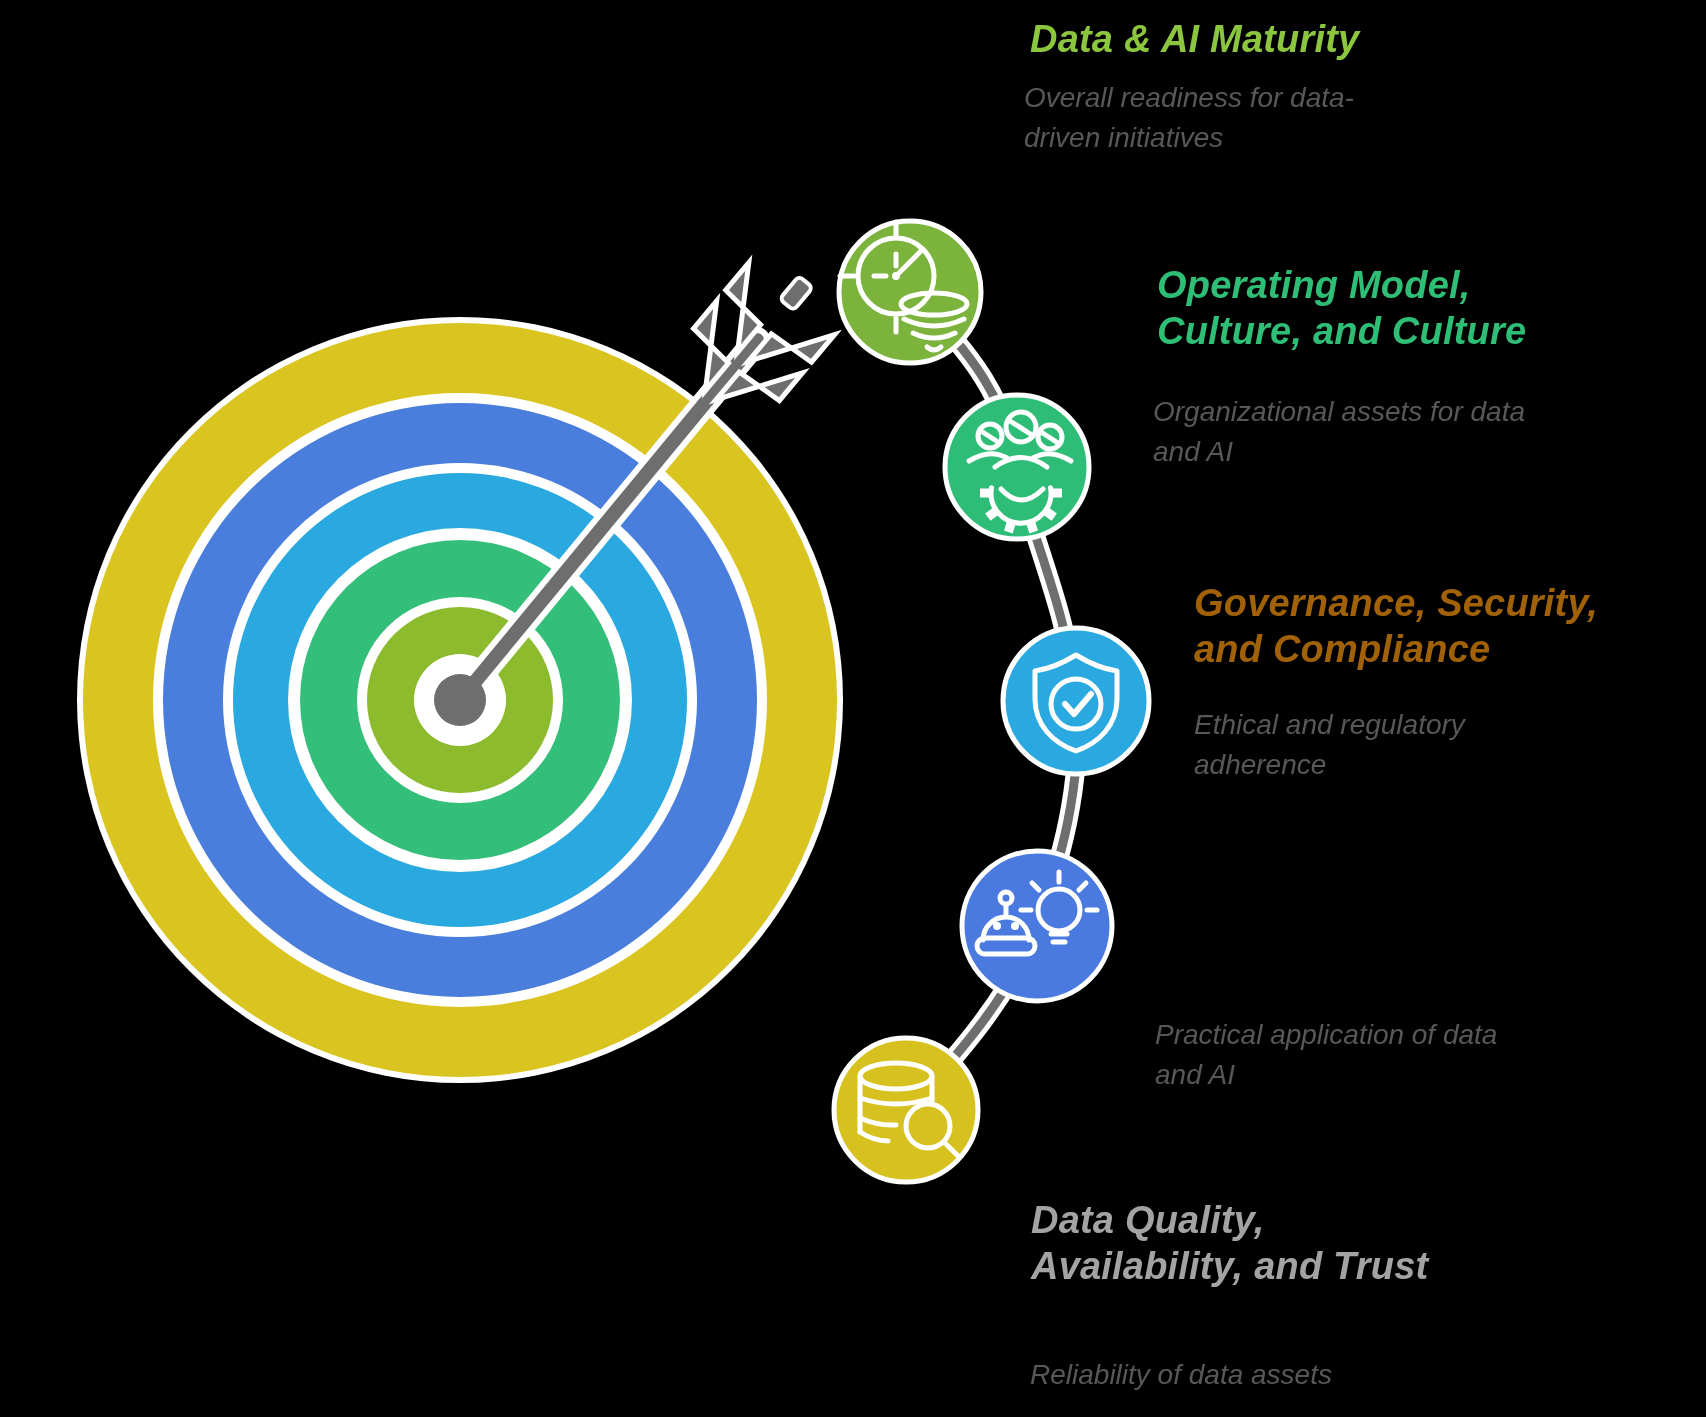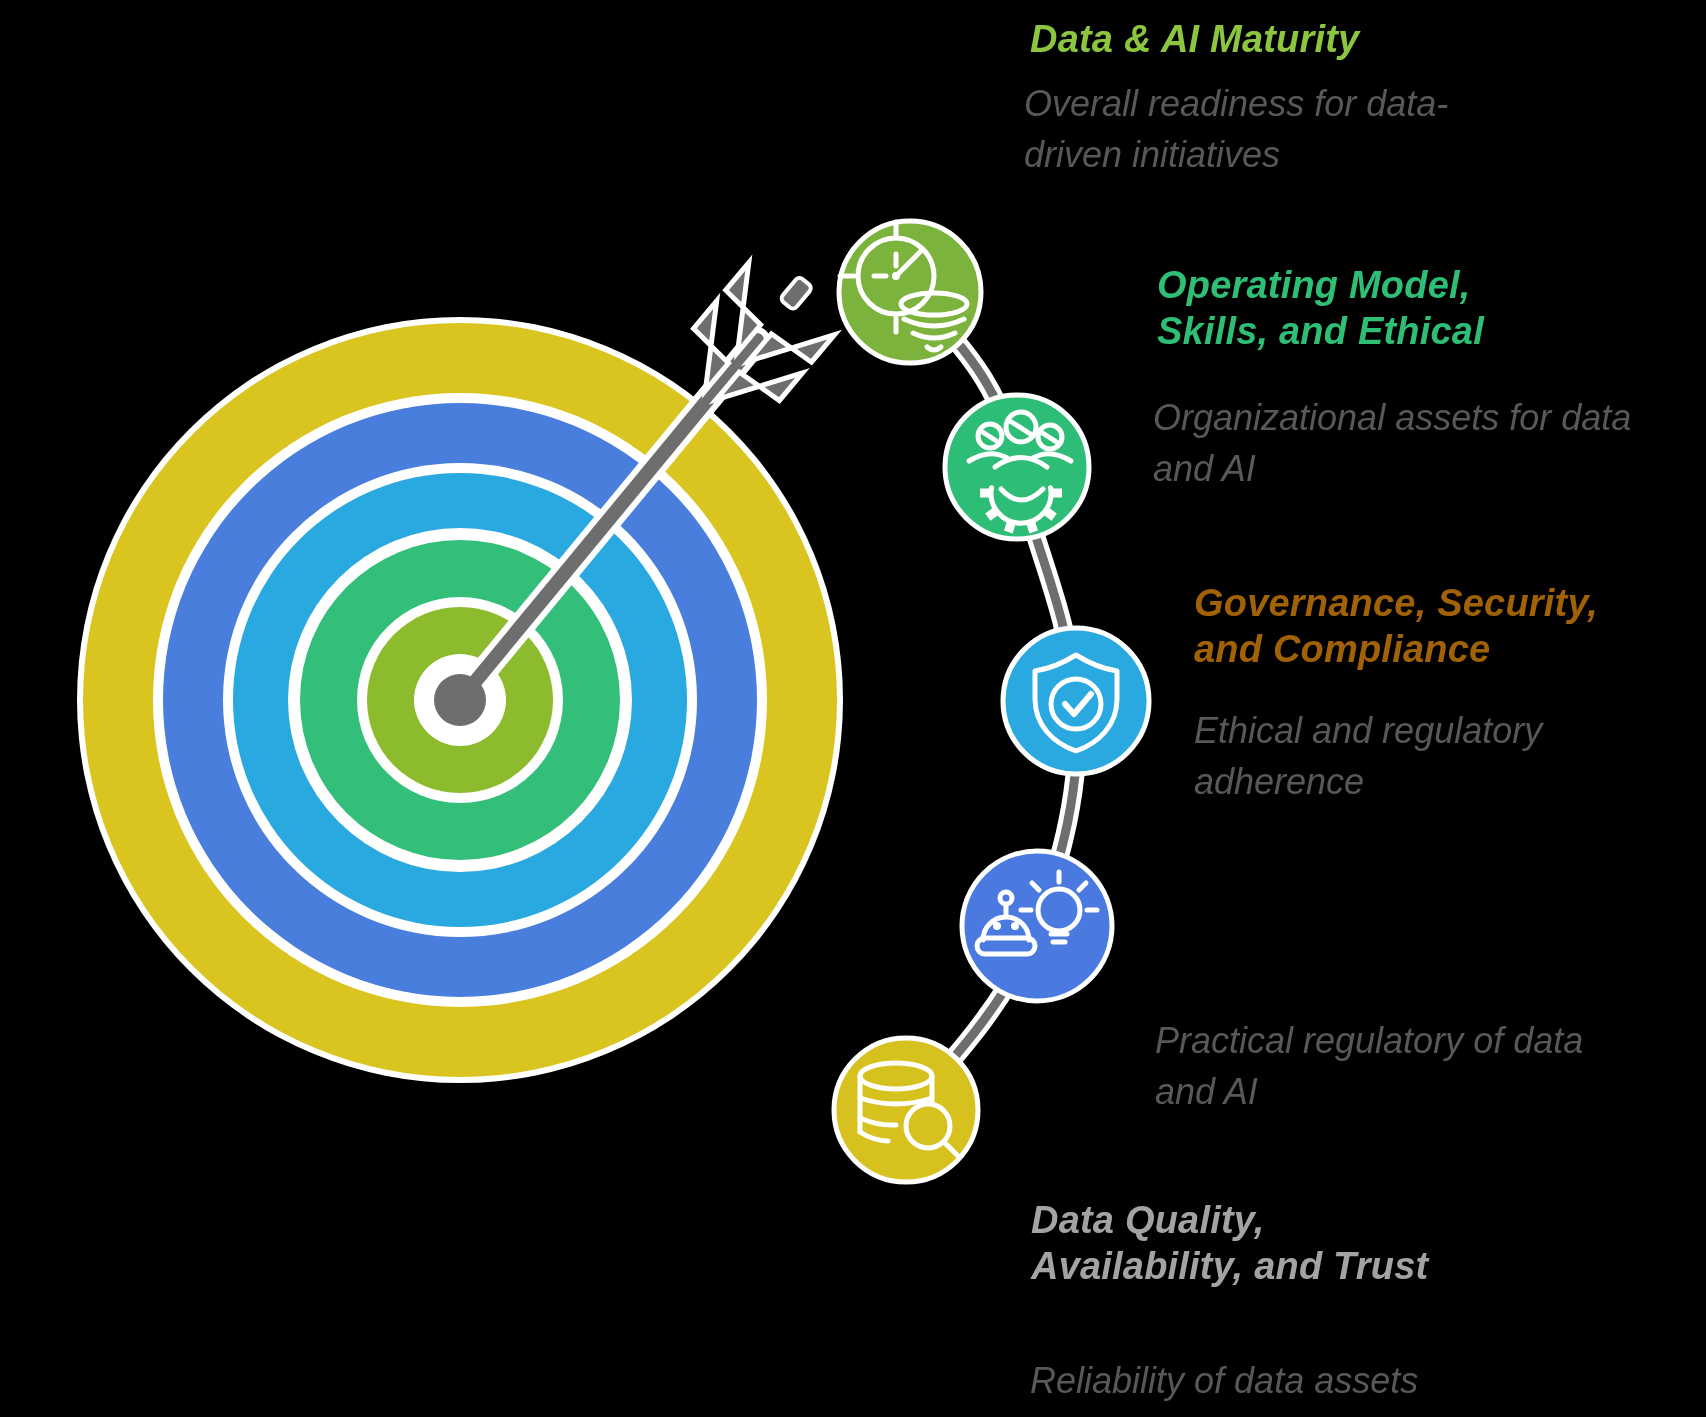--- a/index.html
+++ b/index.html
@@ -11,21 +11,21 @@
   }
   #graphic{position:absolute;left:0;top:0;}
   .txt{position:absolute;white-space:pre-line;}
   .sec-title{
     font-weight:bold;
     font-size:38px;
     line-height:1.22;
     letter-spacing:0.2px;
   }
   .sec-sub{
-    font-size:36px;
+    font-size:28px;
     line-height:1.43;
     color:#58585B;
   }
   .ic{stroke:#FFFFFF;stroke-width:5;fill:none;stroke-linecap:round;stroke-linejoin:round;}
 </style>
 </head>
 <body>
 
 <div id="canvas" style="background-color: rgb(0, 0, 0); font-style: italic;">
 
@@ -144,29 +144,29 @@
         <line x1="38" y1="32" x2="52" y2="46"></line>
       </g>
     </g>
   </svg>
 
   <div class="txt sec-title" style="left: 1030px; top: 16px; width: 560px; color: rgb(140, 198, 62);">Data &amp; AI Maturity</div>
   <div class="txt sec-sub" style="left:1024px;top:78px;width:560px;">Overall readiness for data-
 driven initiatives</div>
 
   <div class="txt sec-title" style="left: 1157px; top: 262px; width: 540px; color: rgb(46, 190, 118);">Operating Model,
-Skills, and Ethical</div>
+Culture, and Culture</div>
   <div class="txt sec-sub" style="left:1153px;top:392px;width:540px;">Organizational assets for data
 and AI</div>
 
   <div class="txt sec-title" style="left: 1194px; top: 580px; width: 512px; color: #a16207;">Governance, Security,
 and Compliance</div>
   <div class="txt sec-sub" style="left:1194px;top:705px;width:512px;">Ethical and regulatory
 adherence</div>
 
-  <div class="txt sec-sub" style="left:1155px;top:1015px;width:540px;">Practical regulatory of data
+  <div class="txt sec-sub" style="left:1155px;top:1015px;width:540px;">Practical application of data
 and AI</div>
 
   <div class="txt sec-title" style="left: 1031px; top: 1197px; width: 560px; color: #a3a3a3;">Data Quality,
 Availability, and Trust</div>
   <div class="txt sec-sub" style="left:1030px;top:1355px;width:560px;">Reliability of data assets</div>
 
 </div>
 
 </body></html>

